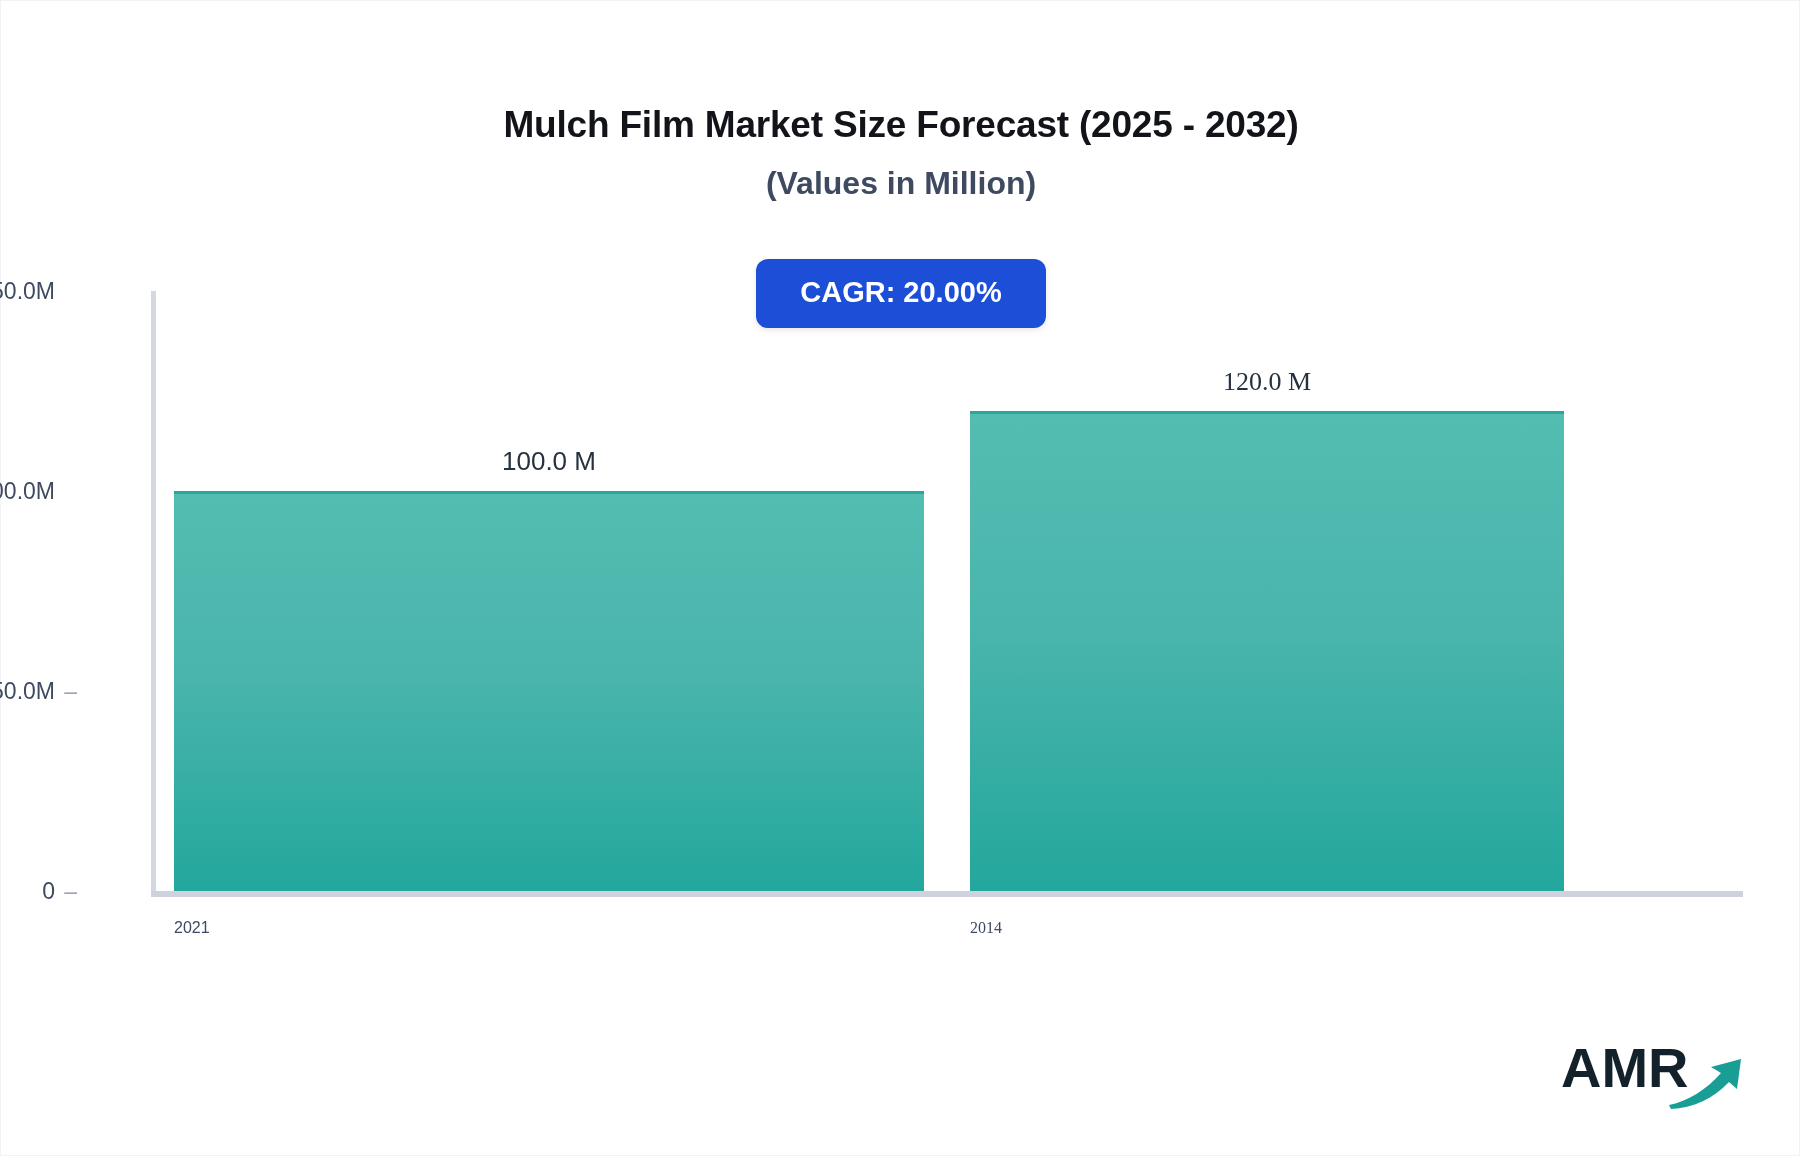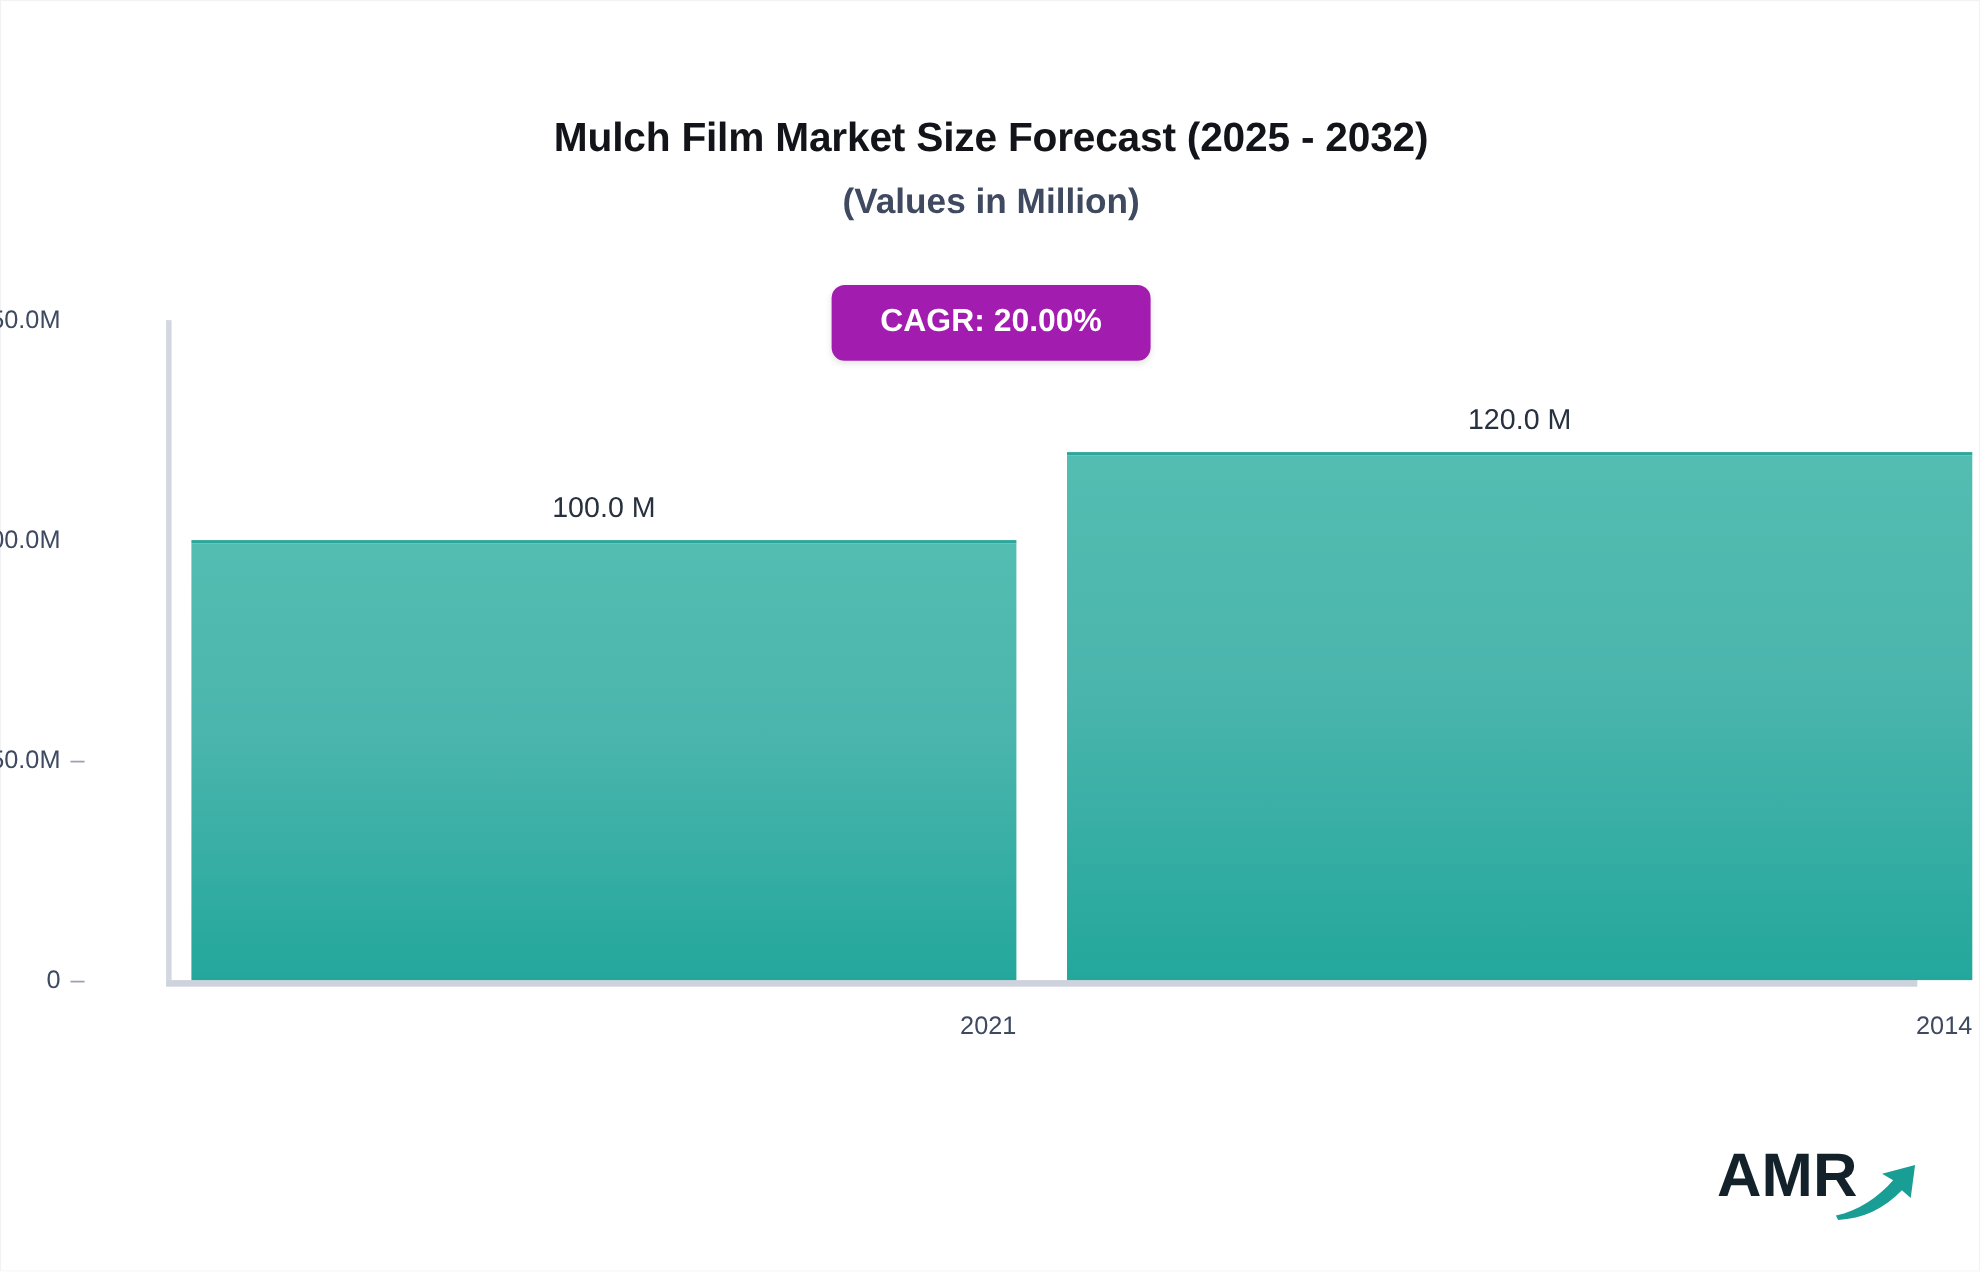--- a/index.html
+++ b/index.html
@@ -51,21 +51,21 @@
   
   .cagr-wrap {
     position: absolute;
     top: 258px;
     left: 0;
     width: 1800px;
     text-align: center;
   }
   .cagr-badge {
     display: inline-block;
-    background: #a21caf;
+    background: #1d4ed8;
     color: #ffffff;
     font-size: 29px;
     font-weight: bold;
     padding: 19px 44px 21px 44px;
     border-radius: 12px;
     line-height: 1;
     box-shadow: 0 2px 6px rgba(0,0,0,0.10);
   }
 
   
@@ -142,22 +142,22 @@
     text-align: center;
     font-size: 26px;
     color: #27313f;
     white-space: nowrap;
   }
   .xtick {
     position: absolute;
     top: 628px;
     width: 100%;
     left: 0;
-    text-align: right;
-    font-size: 23px;
+    text-align: left;
+    font-size: 16px;
     color: #3f4a60;
   }
 
   
   .logo {
     position: absolute;
     right: 48px;
     bottom: 38px;
     width: 190px;
     height: 88px;
@@ -189,21 +189,21 @@
         <div class="ytick" style="top: 400px;"><span>50.0M</span><span class="dash">–</span></div>
         <div class="ytick" style="top: 600px;"><span>0</span><span class="dash">–</span></div>
       </div>
 
     <div class="bars" id="bars">
         <div class="bar-slot" style="left: 23px; width: 750px;">
           <div class="bar" style="height: 400px;"></div>
           <div class="bar-value" style="bottom: 414px; margin-top: 24px;">100.0 M</div>
           <div class="xtick">2021</div>
         </div>
-        <div class="bar-slot" style="left: 819px; width: 823px;">
+        <div class="bar-slot" style="left: 819px; width: 594px; font-family: Liberation Serif, serif;">
           <div class="bar" style="height: 480px;"></div>
           <div class="bar-value" style="bottom: 494px;">120.0 M</div>
           <div class="xtick">2014</div>
         </div>
       </div>
   </div>
 
   <div class="logo">
     <svg width="190" height="88" viewBox="0 0 190 88" xmlns="http://www.w3.org/2000/svg">
       <text id="logo-text" x="0" y="58" font-family="Liberation Sans, sans-serif" font-size="56" font-weight="bold" fill="#13222a">AMR</text>

